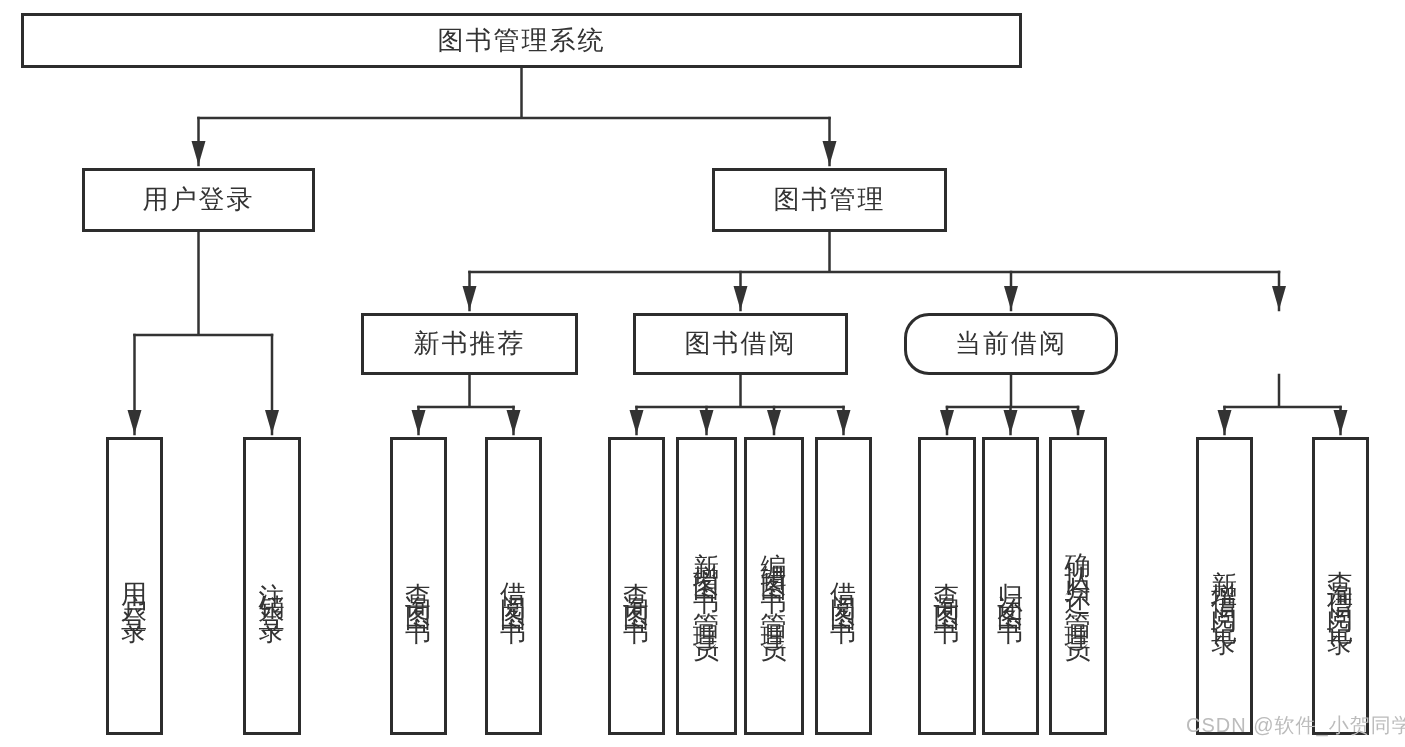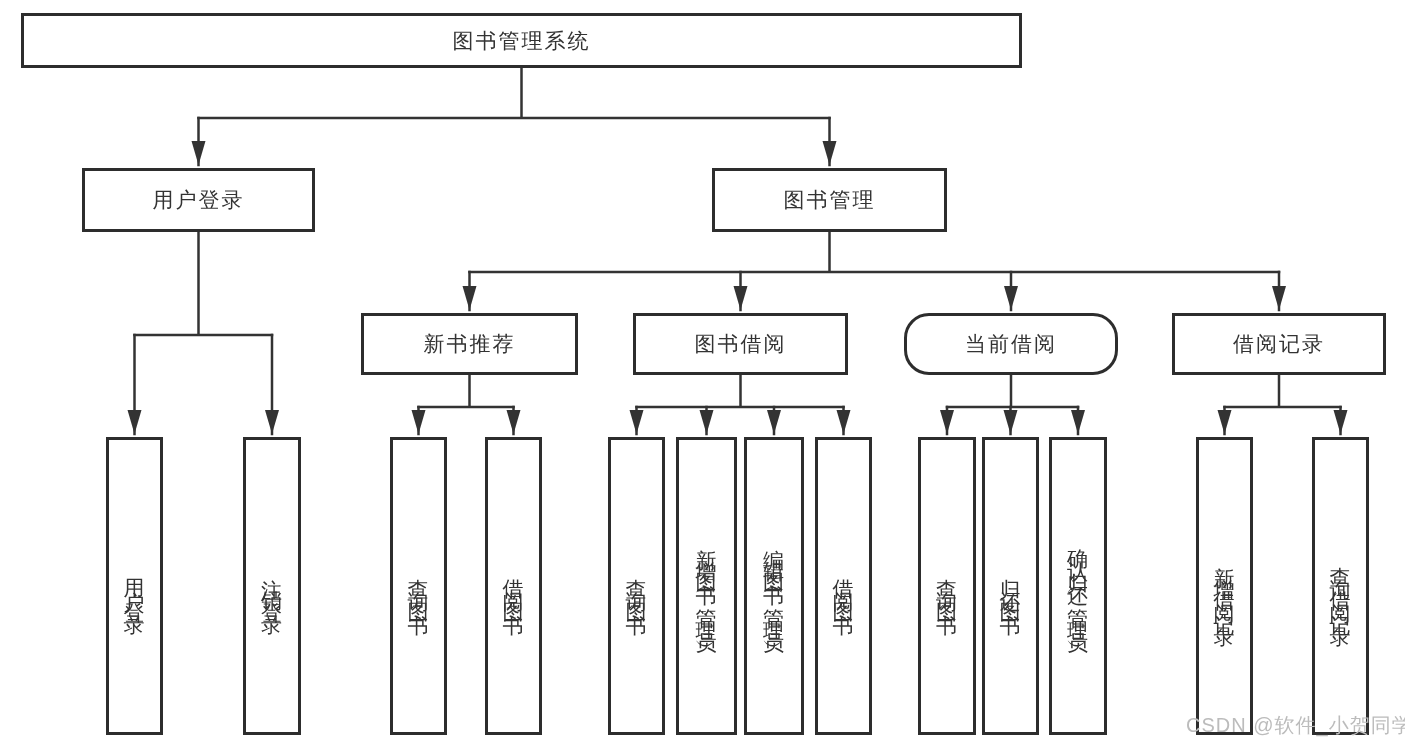--- a/index.html
+++ b/index.html
@@ -17,21 +17,21 @@
     left: 0; top: 0;
   }
   .box {
     position: absolute;
     box-sizing: border-box;
     background: #ffffff;
     border: 3px solid #2d2d2d;
     display: flex;
     align-items: center;
     justify-content: center;
-    font-size: 21px;
+    font-size: 26px;
     letter-spacing: 2px;
     text-align: center;
     line-height: 1.2;
   }
   .leaf {
     top: 437px;
     height: 298px;
     width: 57px;
   }
   .leaf span {
@@ -135,23 +135,20 @@
 
   <div class="box" id="n-new-book-recommend">
     <span>新书推荐</span>
   </div>
   <div class="box" id="n-book-borrow">
     <span>图书借阅</span>
   </div>
   <div class="box" id="n-current-borrow">
     <span>当前借阅</span>
   </div>
-  <div class="box" id="n-borrow-record">
-    <span>借阅记录</span>
-  </div>
 
   <div class="box leaf" id="l-user-login">
     <span>用户登录</span>
   </div>
   <div class="box leaf" id="l-logout-login">
     <span>注销登录</span>
   </div>
   <div class="box leaf" id="l-query-book-rec">
     <span>查询图书</span>
   </div>

